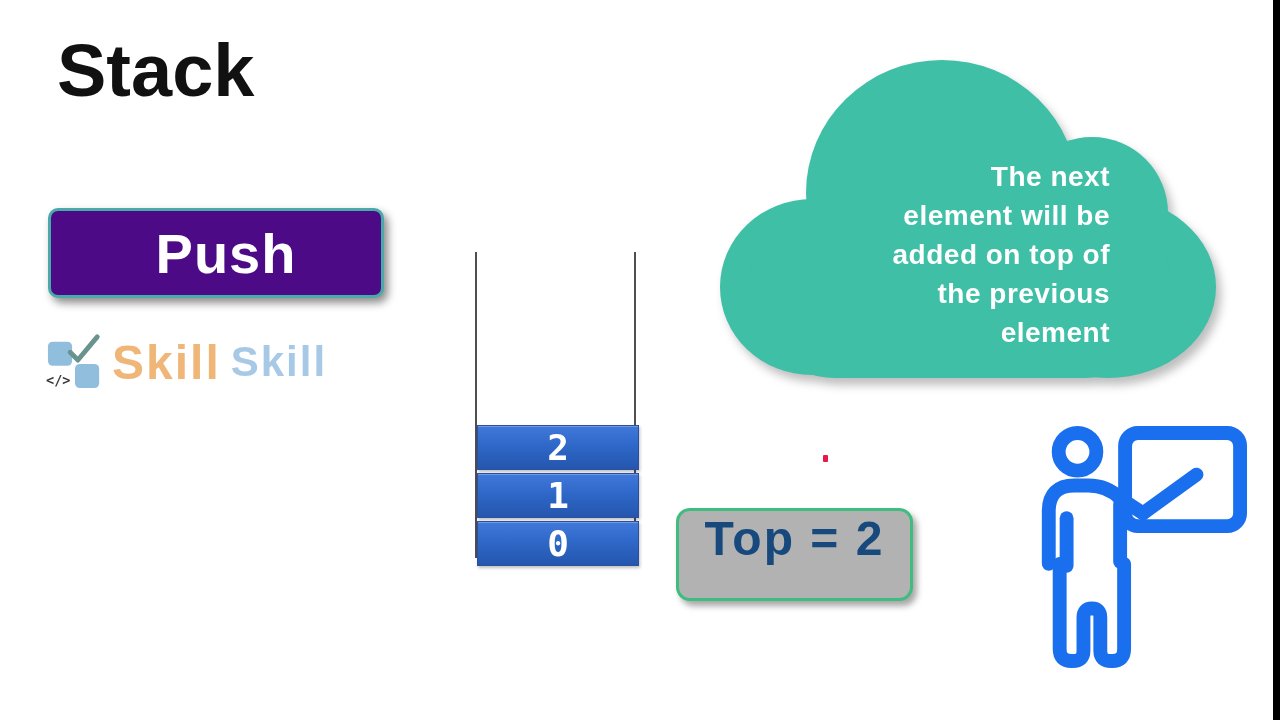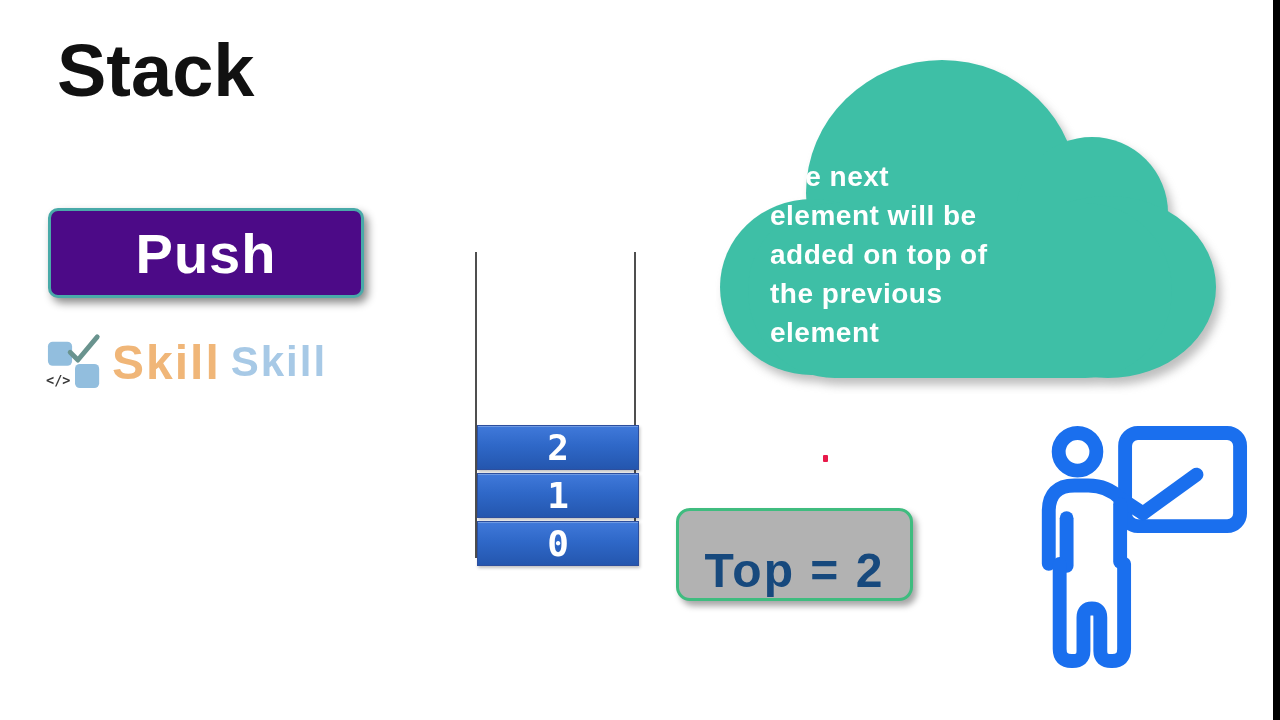--- a/index.html
+++ b/index.html
@@ -15,20 +15,21 @@
   }
   
   .push-btn{
     position:absolute;left:48px;top:208px;width:310px;height:84px;
     background:var(--push-purple);
     border:3px solid var(--push-border-teal);
     border-radius:10px;
     box-shadow:4px 5px 8px rgba(0,0,0,0.45);
     display:flex;align-items:center;justify-content:center;
     cursor:pointer;
+    padding-left:20px;
   }
   .push-btn span{
     color:#ffffff;font-size:56px;font-weight:600;letter-spacing:1px;
   }
   
   .logo{
     position:absolute;left:46px;top:332px;height:60px;
     display:flex;align-items:center;gap:8px;
   }
   .logo-icon{width:58px;height:58px;}
@@ -54,35 +55,35 @@
     color:#ffffff;font-family:"DejaVu Sans Mono",monospace;
     font-size:36px;font-weight:700;line-height:43px;
   }
   
   .cloud{position:absolute;left:710px;top:55px;width:510px;height:330px;}
   .cloud svg{width:100%;height:100%;filter:drop-shadow(5px 7px 5px rgba(110,110,110,0.45));}
   .cloud-shape{fill:var(--cloud-teal);}
   .cloud-text{
     position:absolute;left:770px;top:157px;width:340px;
     color:#ffffff;font-size:28px;line-height:39px;font-weight:600;
-    text-align:left;white-space:pre-line;letter-spacing:0.5px;
+    text-align:right;white-space:pre-line;letter-spacing:0.5px;
   }
   
   .red-dot{
     position:absolute;left:823px;top:455px;width:5px;height:7px;
     background:var(--marker-red);border-radius:1px;
   }
   
   .top-box{
     position:absolute;left:676px;top:508px;width:231px;height:87px;
     background:var(--top-box-gray);
     border:3px solid var(--top-box-border-green);
     border-radius:14px;
     box-shadow:4px 5px 6px rgba(0,0,0,0.35);
-    display:flex;align-items:flex-end;justify-content:center;
+    display:flex;align-items:flex-start;justify-content:center;
   }
   .top-box span{
     color:var(--top-text-navy);font-size:48px;font-weight:700;letter-spacing:2px;
   }
   
   .teacher{position:absolute;left:1022px;top:415px;width:228px;height:263px;}
   .teacher .st{
     fill:none;stroke:var(--teacher-blue);stroke-width:14;
     stroke-linecap:round;stroke-linejoin:round;
   }

